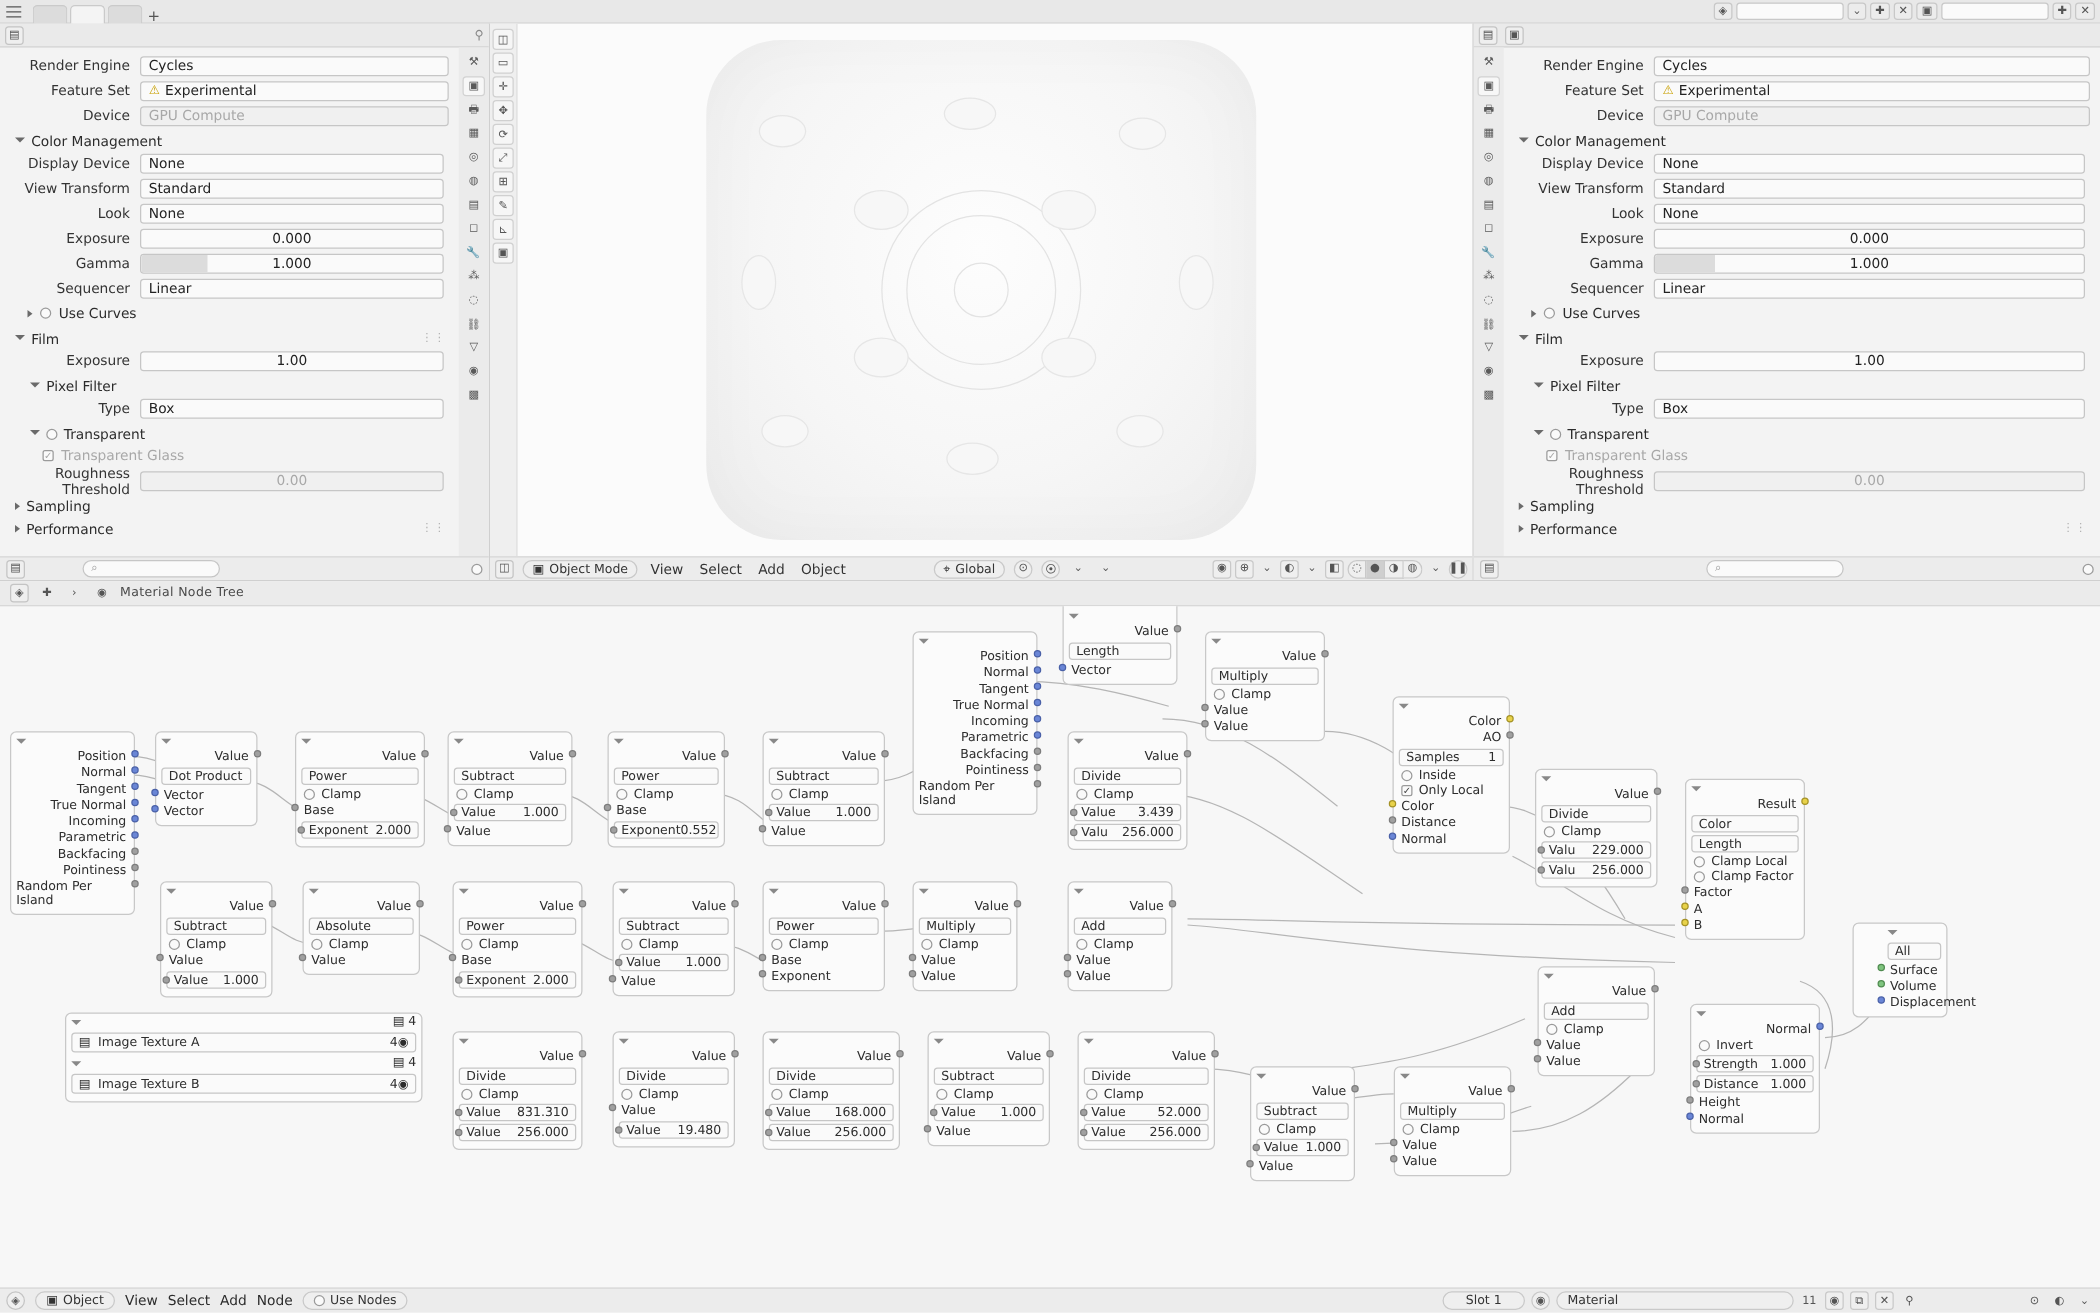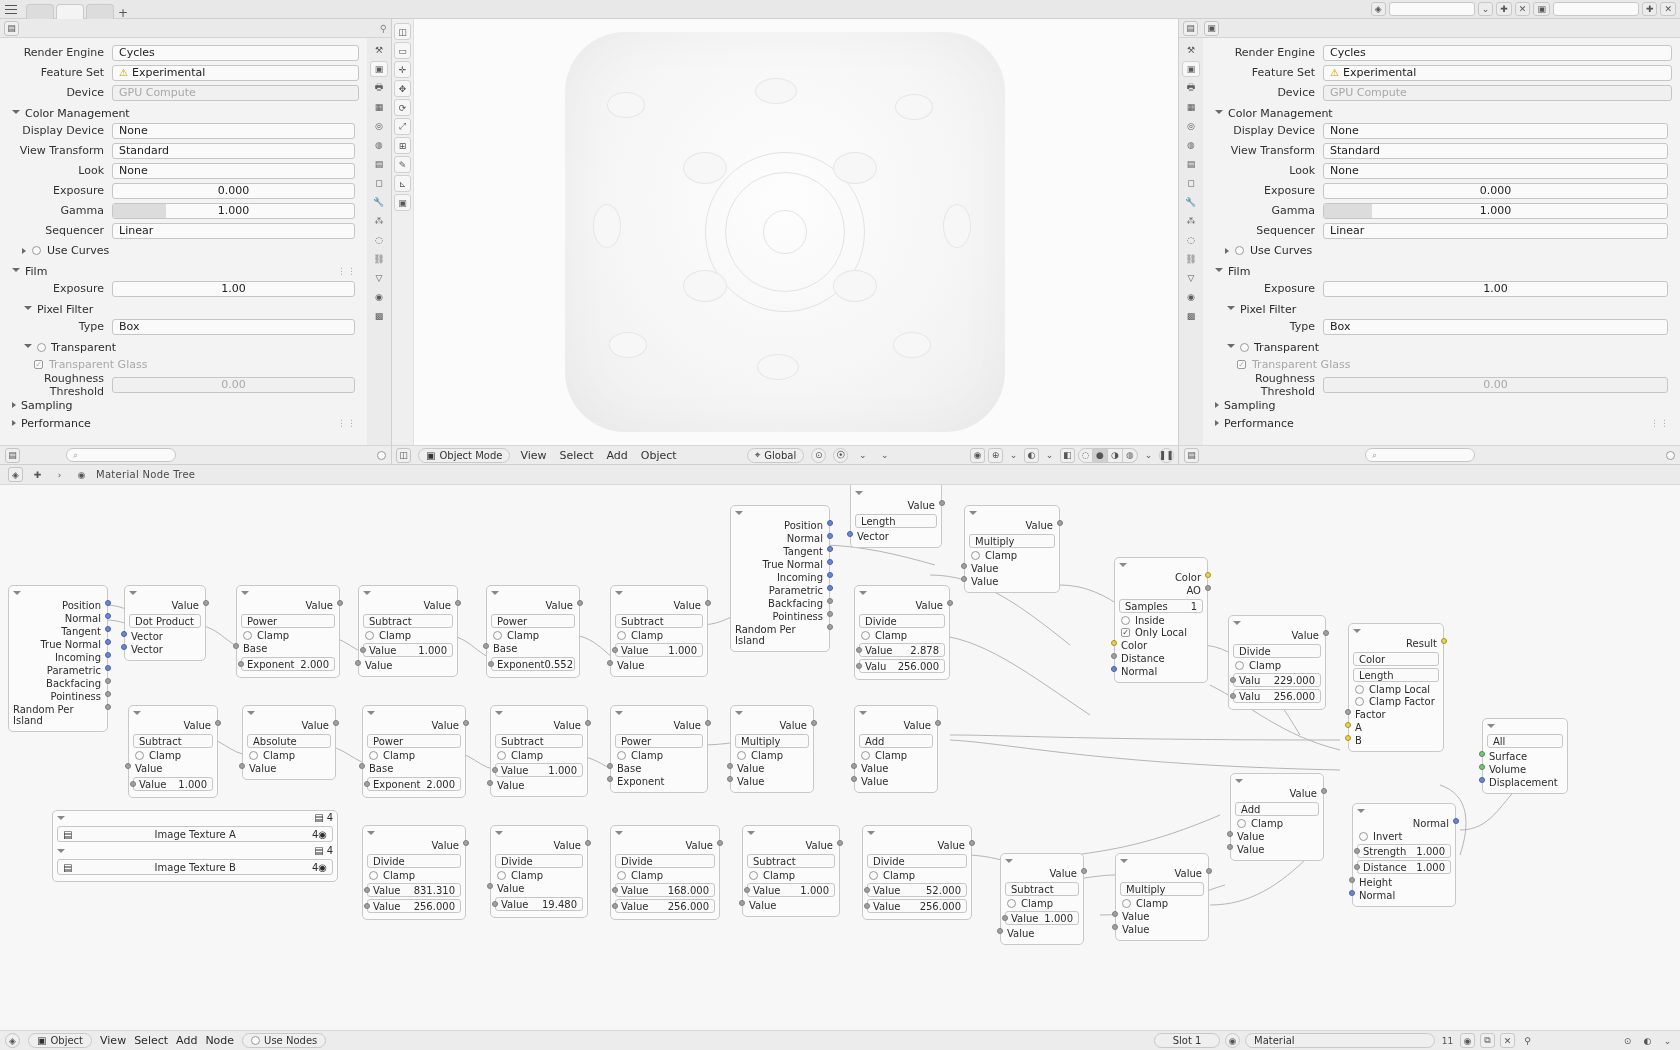--- a/index.html
+++ b/index.html
@@ -172,21 +172,21 @@
     font-size:10px; color:#2d2d2d; padding-bottom:4px;
   }
   .node .nhead { height:13px; display:flex; align-items:center; padding:0 4px; }
   .node .nhead .tri2 { width:0;height:0;border-left:4px solid transparent;border-right:4px solid transparent;border-top:4px solid #888; }
   .node .out { display:flex; justify-content:flex-end; padding:1px 6px 1px 4px; position:relative; }
   .node .in  { display:flex; justify-content:flex-start; padding:1px 6px 1px 6px; position:relative; }
   .node .nfield {
     margin:2px 4px; height:14px; background:#fafafa; border:1px solid #c6c6c6; border-radius:3px;
     display:flex; align-items:center; padding:0 5px; position:relative;
   }
-  .node .nfield.split { justify-content:space-between;text-align:center; }
+  .node .nfield.split { justify-content:space-between; }
   .node .nchk { margin:1px 6px; display:flex; align-items:center; gap:5px; }
   .sock { position:absolute; width:6px; height:6px; border-radius:50%; border:1px solid #666; }
   .sock.l { left:-4px; }
   .sock.r { right:-4px; }
   .s-gray   { background:#a0a0a0; border-color:#7d7d7d; }
   .s-yellow { background:#e8d24a; border-color:#a59225; }
   .s-blue   { background:#6a86d6; border-color:#4a61a8; }
   .s-green  { background:#7fc47f; border-color:#4f8b4f; }
   svg.wires { position:absolute; left:0; top:0; width:100%; height:100%; pointer-events:none; }
   svg.wires path { fill:none; stroke:#b5b5b5; stroke-width:1; }
@@ -1148,21 +1148,21 @@
             <span>Value</span>
             <i class="sock r s-gray"></i>
           </div>
         <div class="nfield">Divide</div>
         <div class="nchk">
             <span class="circ"></span>
             <span>Clamp</span>
           </div>
         <div class="nfield split">
             <span>Value</span>
-            <span>2.878</span>
+            <span>3.439</span>
             <i class="sock l s-gray"></i>
           </div>
         <div class="nfield split">
             <span>Valu</span>
             <span>256.000</span>
             <i class="sock l s-gray"></i>
           </div>
       </div>
 
       <div class="node" style="left:964px; top:20px; width:96px;">
@@ -1331,21 +1331,21 @@
         <div class="in">
             <i class="sock l s-gray"></i>
             <span>Height</span>
           </div>
         <div class="in">
             <i class="sock l s-blue"></i>
             <span>Normal</span>
           </div>
       </div>
 
-      <div class="node" style="left:1482px; top:233px; width:86px;">
+      <div class="node" style="left:1482px; top:253px; width:76px;padding-left:23px;">
         <div class="nhead">
             <span class="tri2"></span>
           </div>
         <div class="nfield">All</div>
         <div class="in">
             <i class="sock l s-green"></i>
             <span>Surface</span>
           </div>
         <div class="in">
             <i class="sock l s-green"></i>

